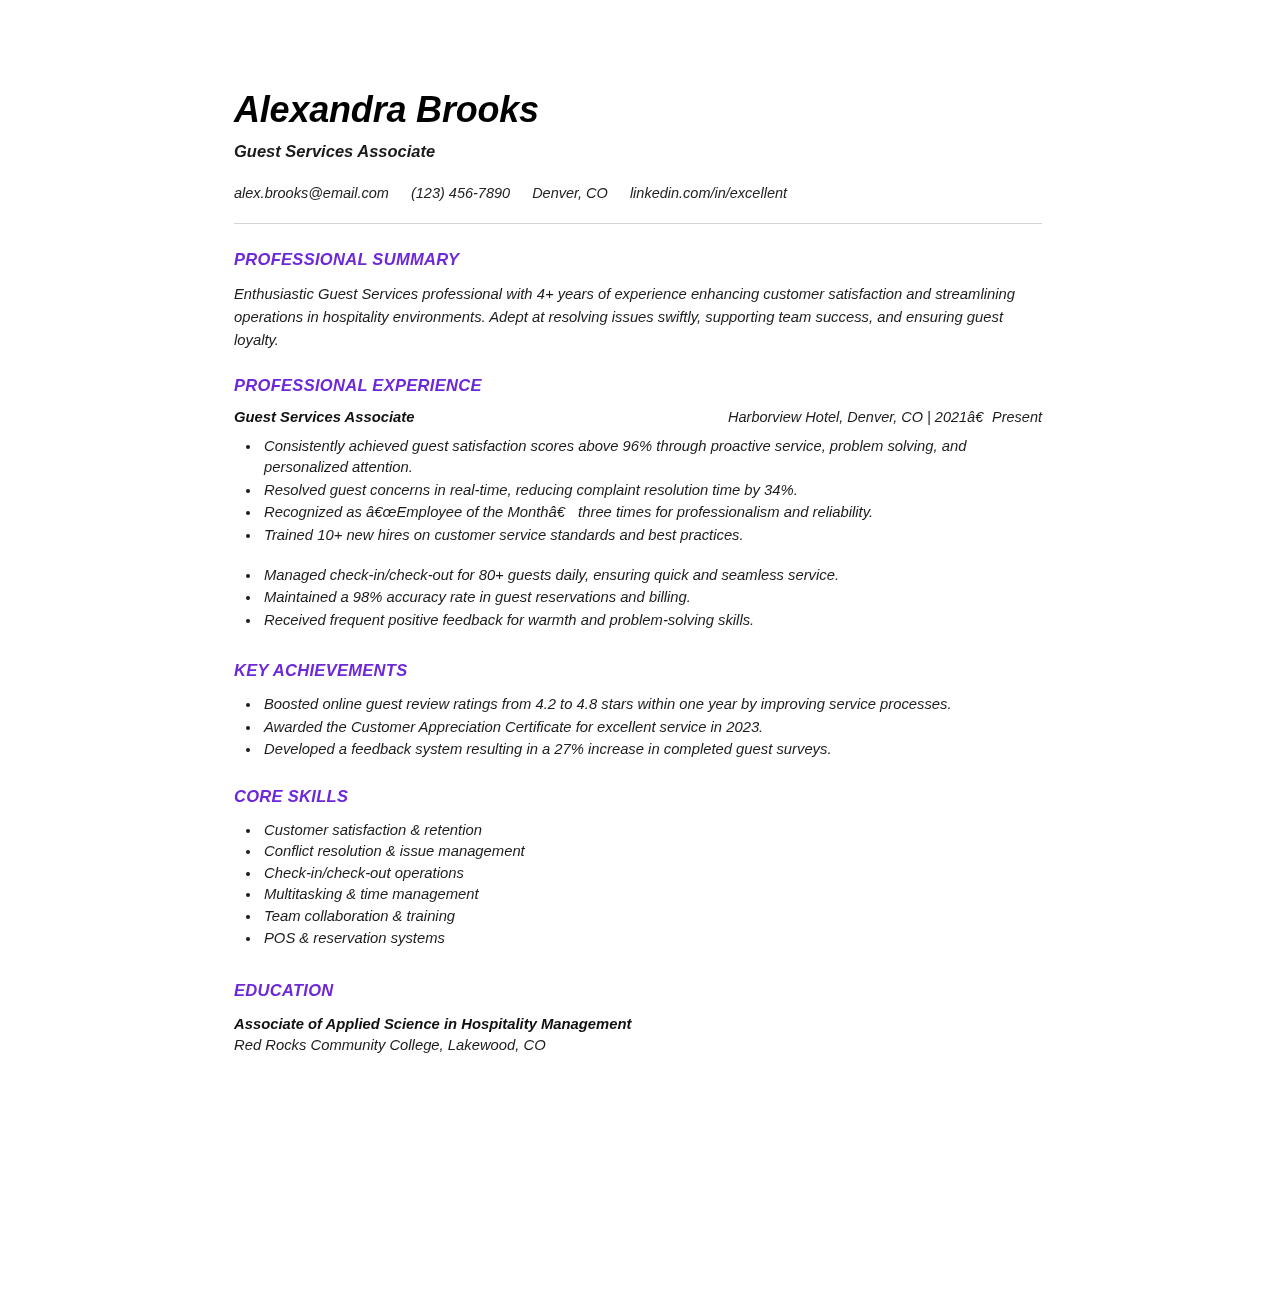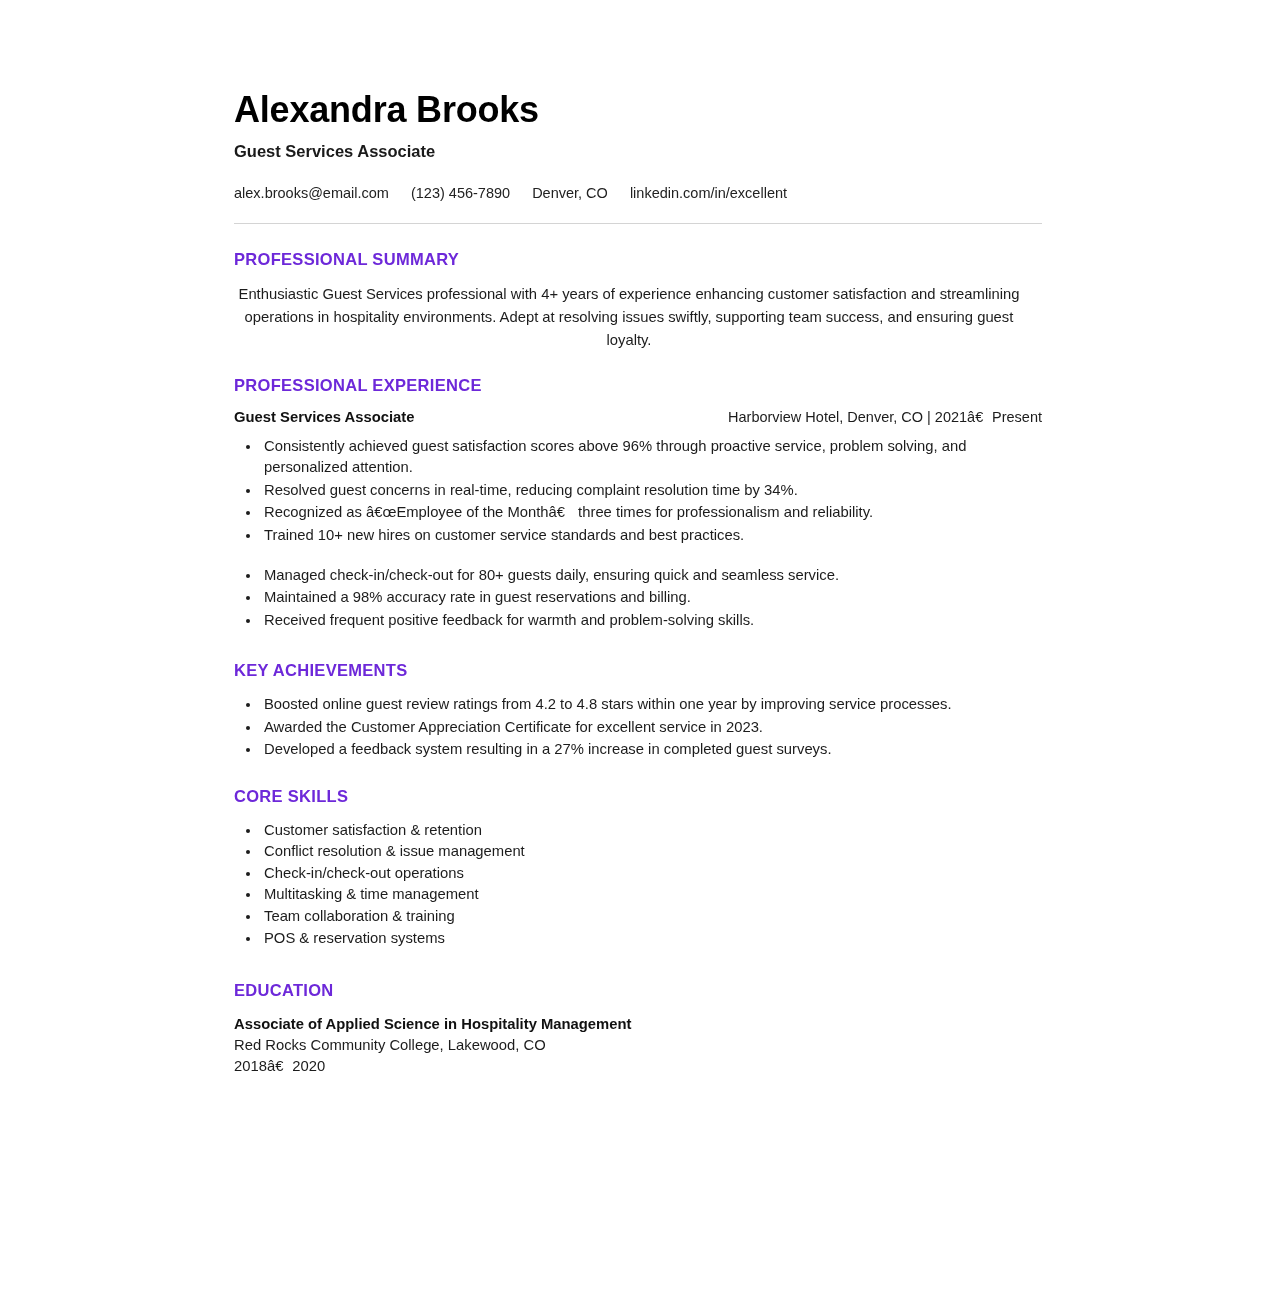--- a/index.html
+++ b/index.html
@@ -18,20 +18,21 @@
     width: 1278px;
     min-height: 1300px;
     background: #ffffff;
     position: relative;
   }
   .resume {
     position: absolute;
     left: 234px;
     top: 0;
     width: 808px;
+    font-style: italic;
   }
 
   
   .header {
     padding-top: 90px;
   }
   .name {
     font-size: 36px;
     font-weight: bold;
     letter-spacing: -0.2px;
@@ -75,21 +76,20 @@
     letter-spacing: 0.3px;
     margin: 0 0 13px 0;
     line-height: 1.2;
   }
   .summary-text {
     font-size: 14.8px;
     line-height: 1.55;
     color: #1c1c1c;
     margin: 0;
     max-width: 790px;
-    text-align: center;
   }
 
   
   .job { margin-bottom: 2px; }
   .job + .job { margin-top: 18px; }
   .job-head {
     display: flex;
     justify-content: space-between;
     align-items: baseline;
     width: 808px;
@@ -207,17 +207,16 @@
         <li>Multitasking &amp; time management</li>
         <li>Team collaboration &amp; training</li>
         <li>POS &amp; reservation systems</li>
       </ul>
     </div>
 
     <div class="section section-education">
       <h3 class="section-title">EDUCATION</h3>
       <p class="edu-degree">Associate of Applied Science in Hospitality Management</p>
       <p class="edu-school">Red Rocks Community College, Lakewood, CO</p>
-      <p class="edu-dates">2018â€2020</p>
     </div>
 
   </div>
 </div>
 
 </body></html>

